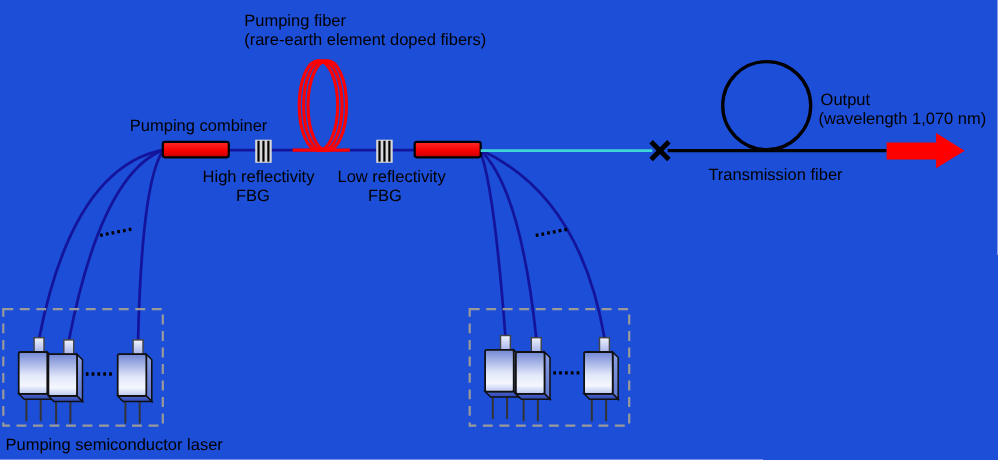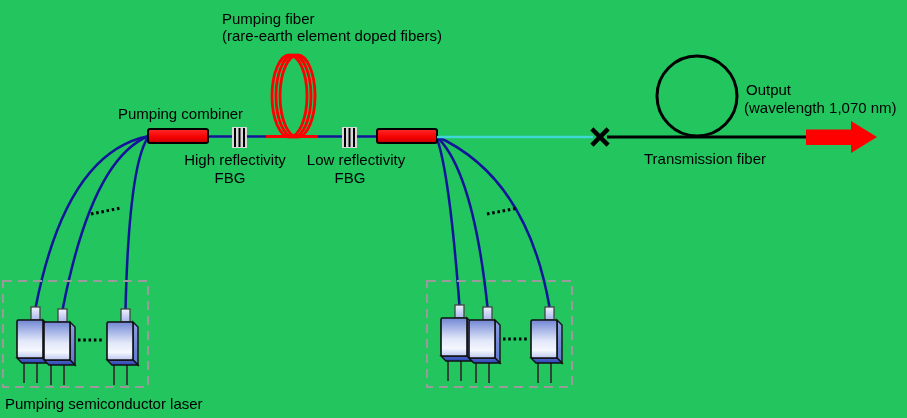--- a/index.html
+++ b/index.html
@@ -1,19 +1,19 @@
 <!DOCTYPE html>
 <html><head>
 <meta charset="utf-8">
 <style>
   html,body{margin:0;padding:0;background:#ffffff;}
   .stage{
     position:relative;
     width:907px;height:418px;
-    background:#22c55e;
+    background:#1d4ed8;
     font-family:"Liberation Sans", sans-serif;
     overflow:hidden;
   }
   svg text{
     font-family:"Liberation Sans", sans-serif;
     font-size:15px;
     fill:#000000;
   }
 </style>
 </head>

